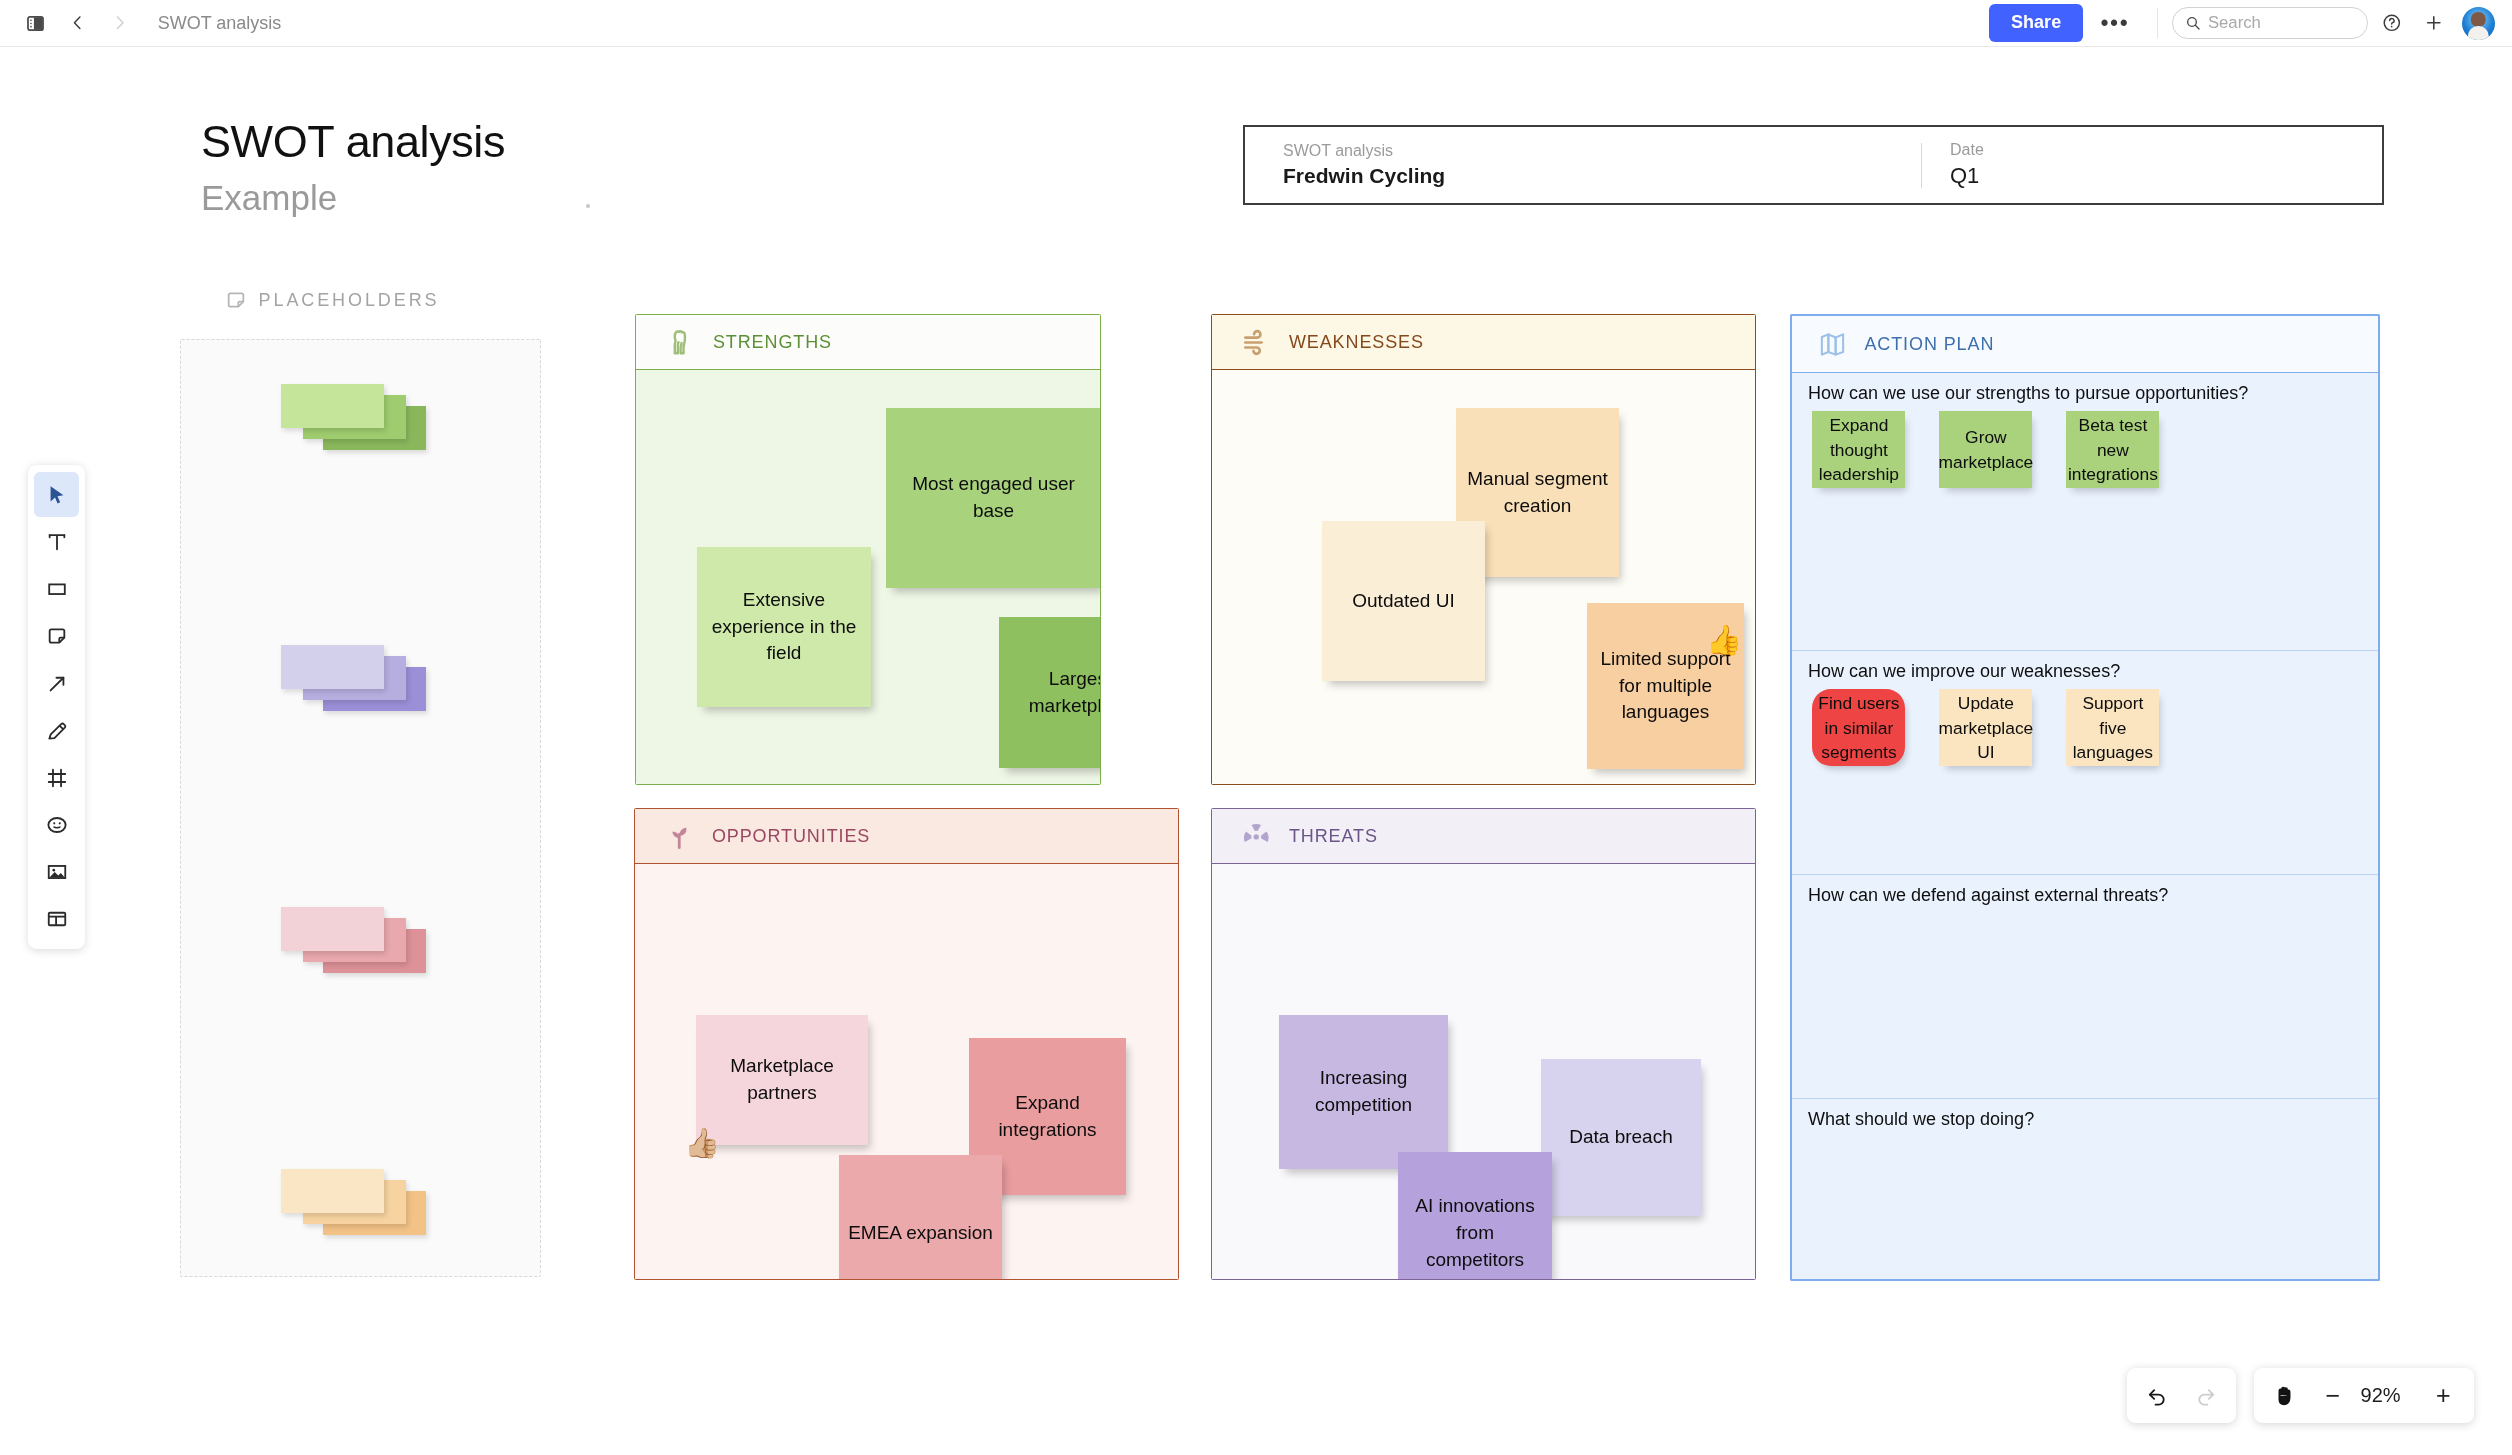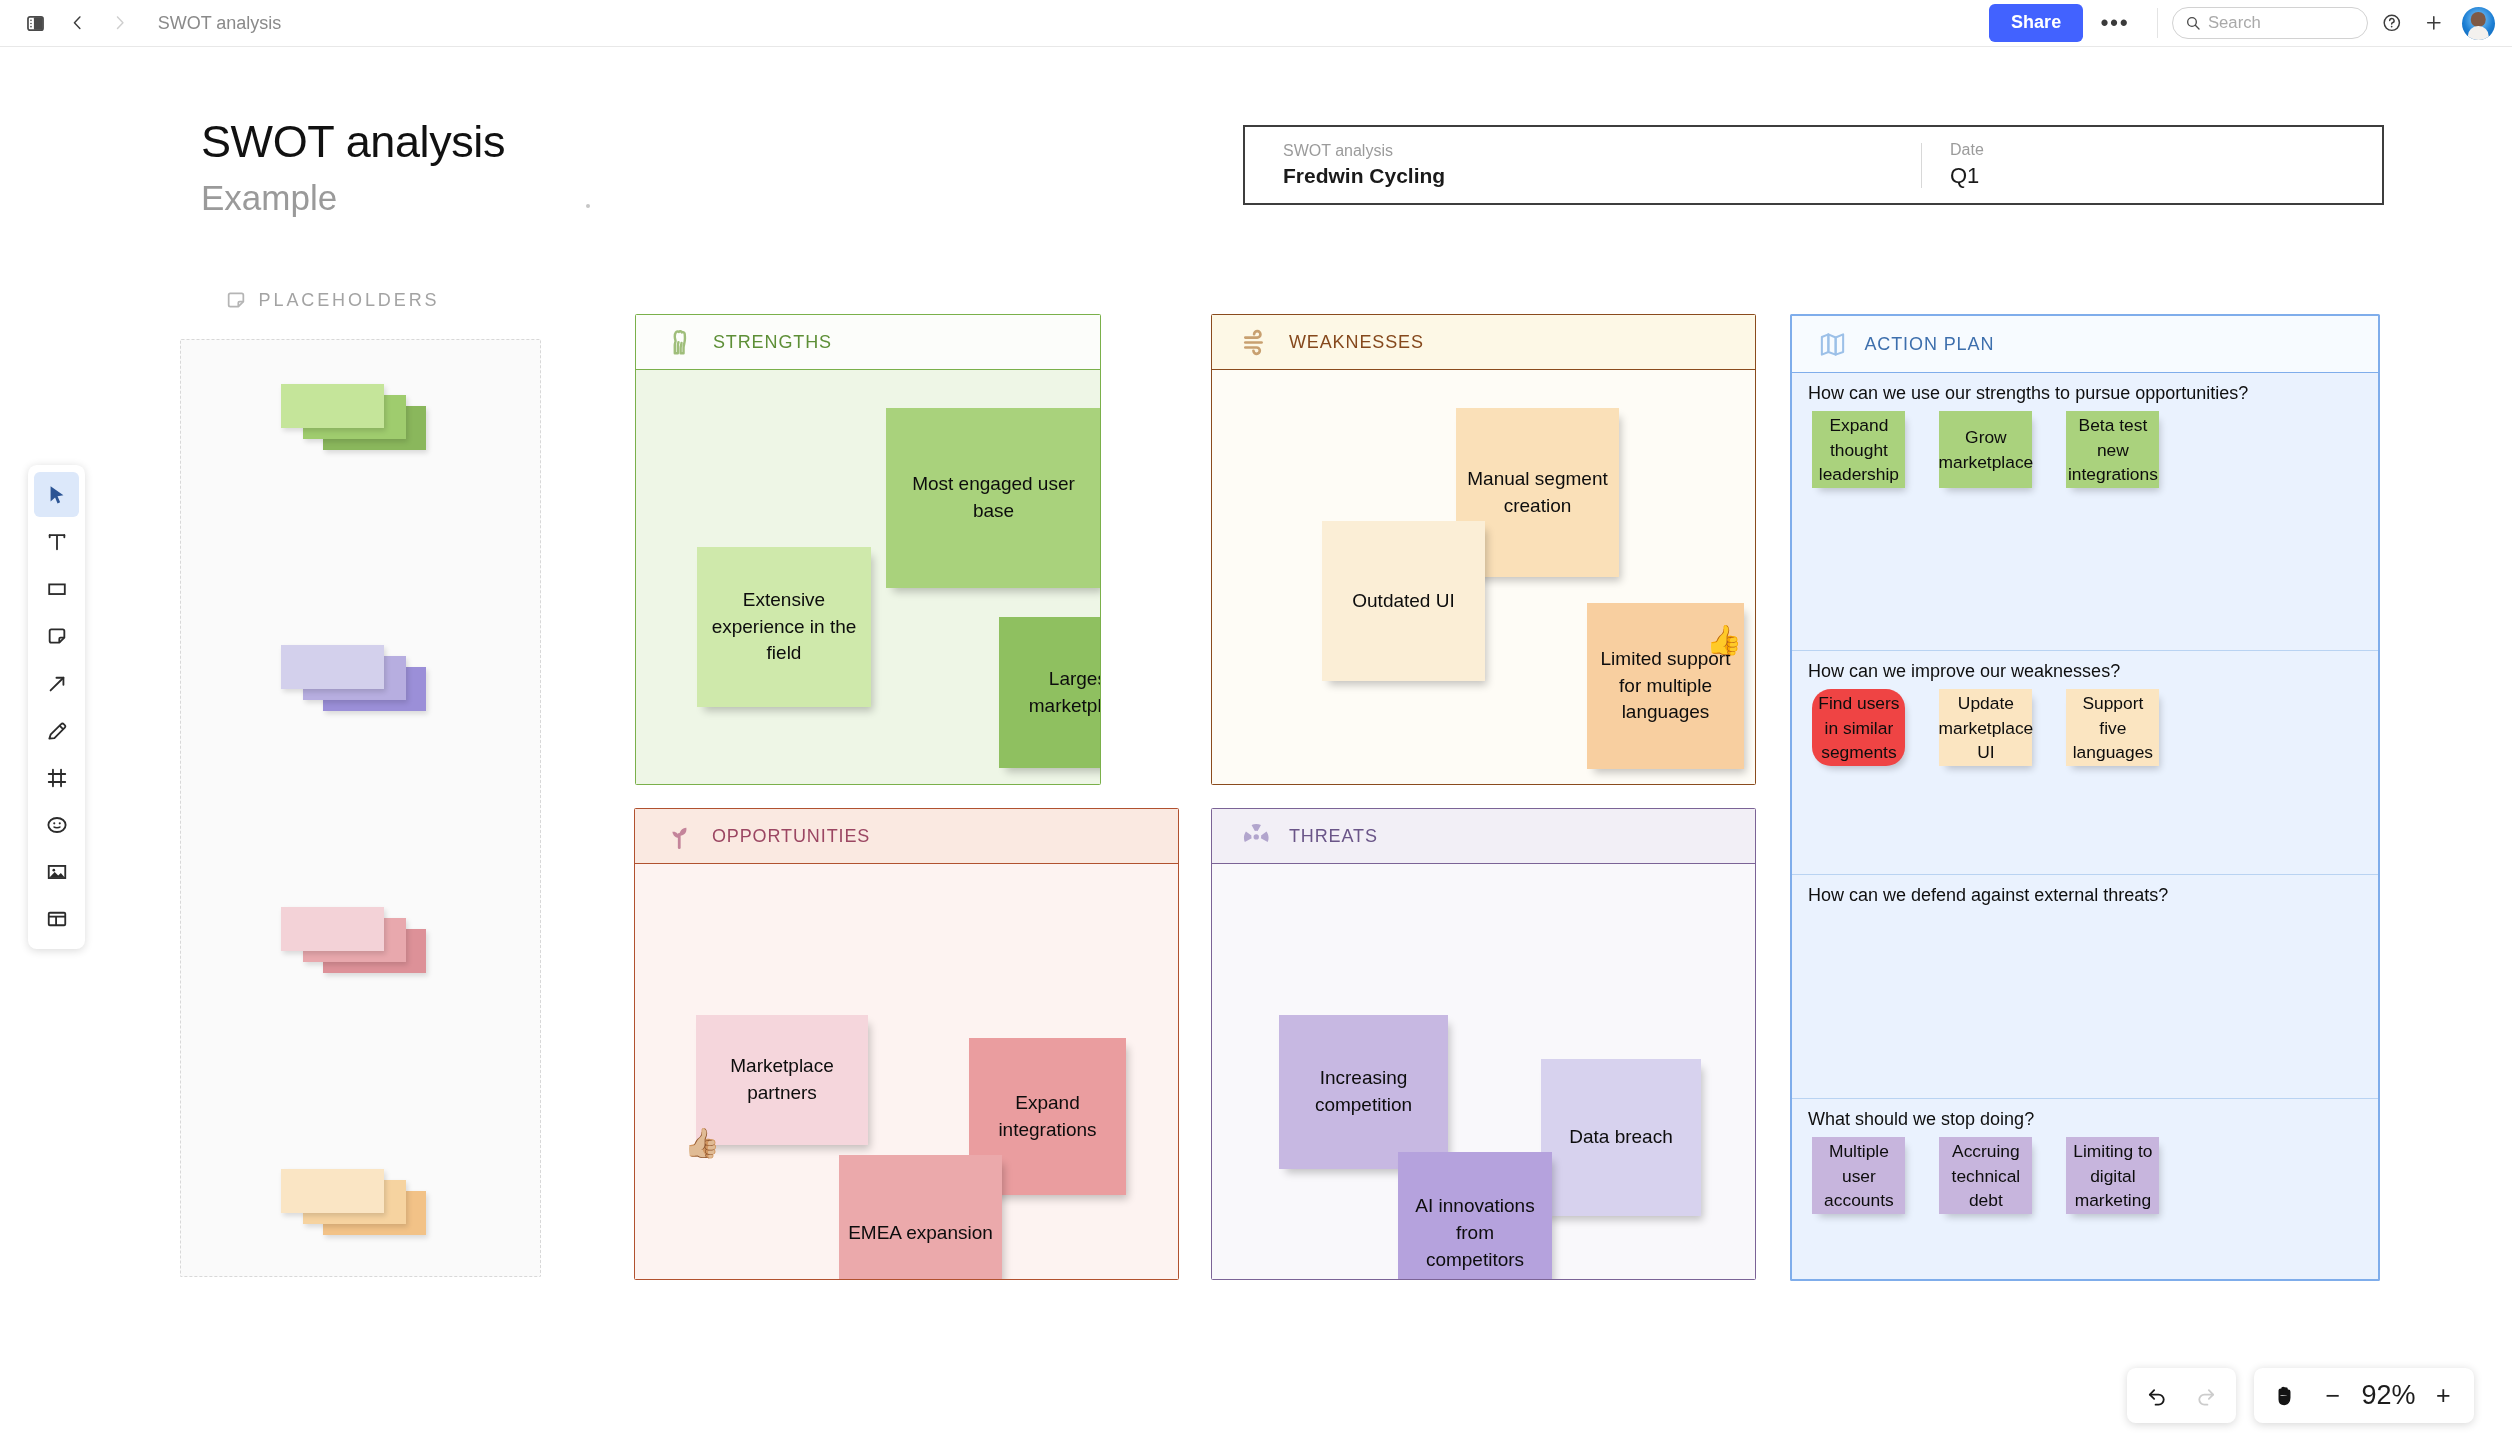--- a/index.html
+++ b/index.html
@@ -164,21 +164,21 @@
   }
   .ctrl-group {
     background: #fff; border-radius: 8.7px; box-shadow: 0 1.5px 8.7px rgba(0,0,0,0.15);
     height: 55px; display: flex; align-items: center; padding: 0 10.2px; gap: 7.3px;
   }
   .ctrl-btn {
     width: 41px; height: 41px; display:flex; align-items:center; justify-content:center;
     border-radius: 5.8px; cursor: pointer; font-size: 25px; color: #222;
   }
   .ctrl-btn.disabled { color: #c9c9c9; }
-  .zoom-val { font-size: 27px; color: #1c1c1c; min-width: 55px; text-align: right; }
+  .zoom-val { font-size: 20px; color: #1c1c1c; min-width: 55px; text-align: left; }
 </style>
 </head>
 <body>
 
 <div class="topbar">
   <div class="tb-left">
     <div class="tb-icon-btn">
       <svg width="19" height="19" viewBox="0 0 24 24">
           <rect x="2.5" y="3.5" width="19" height="17" rx="2.5" fill="none" stroke="#4a4a4a" stroke-width="2.2"></rect>
           <rect x="10" y="4" width="11" height="16" rx="1.5" fill="#4a4a4a"></rect>
@@ -468,31 +468,20 @@
           <div class="ap-note" style="background: rgb(251, 229, 193);">
             <span>Support five languages</span>
           </div>
         </div>
       </div>
       <div class="ap-section" style="height: 224px;">
         <div class="ap-q">How can we defend against external threats?</div>
       </div>
       <div class="ap-section" style="height: 238px;">
         <div class="ap-q">What should we stop doing?</div>
-        <div class="ap-notes">
-          <div class="ap-note" style="background: rgb(199, 181, 221);">
-            <span>Multiple user accounts</span>
-          </div>
-          <div class="ap-note" style="background: rgb(199, 181, 221);">
-            <span>Accruing technical debt</span>
-          </div>
-          <div class="ap-note" style="background: rgb(199, 181, 221);">
-            <span>Limiting to digital marketing</span>
-          </div>
-        </div>
       </div>
     </div>
 </div>
 
 <div class="bottom-ctrls">
   <div class="ctrl-group">
     <div class="ctrl-btn">
       <svg width="23" height="23" viewBox="0 0 24 24">
           <path d="M8.5 6.5 L4 11 L8.5 15.5" fill="none" stroke="#191919" stroke-width="1.9" stroke-linecap="round" stroke-linejoin="round"></path>
           <path d="M4 11h9.2a5.3 5.3 0 0 1 0 10.6H10" fill="none" stroke="#191919" stroke-width="1.9" stroke-linecap="round"></path>

